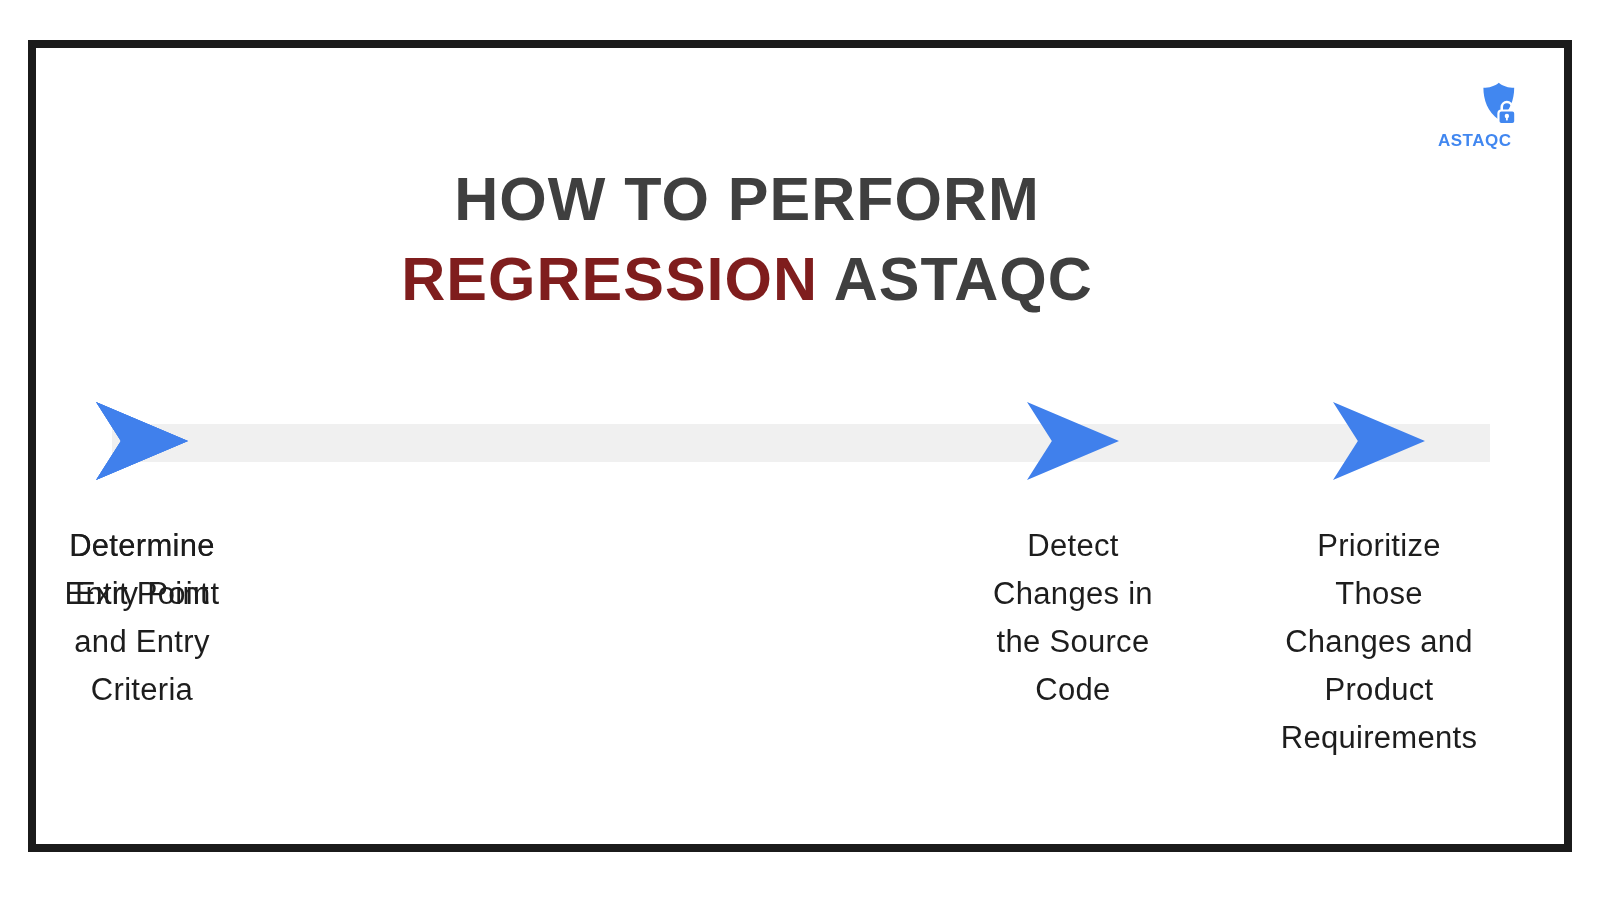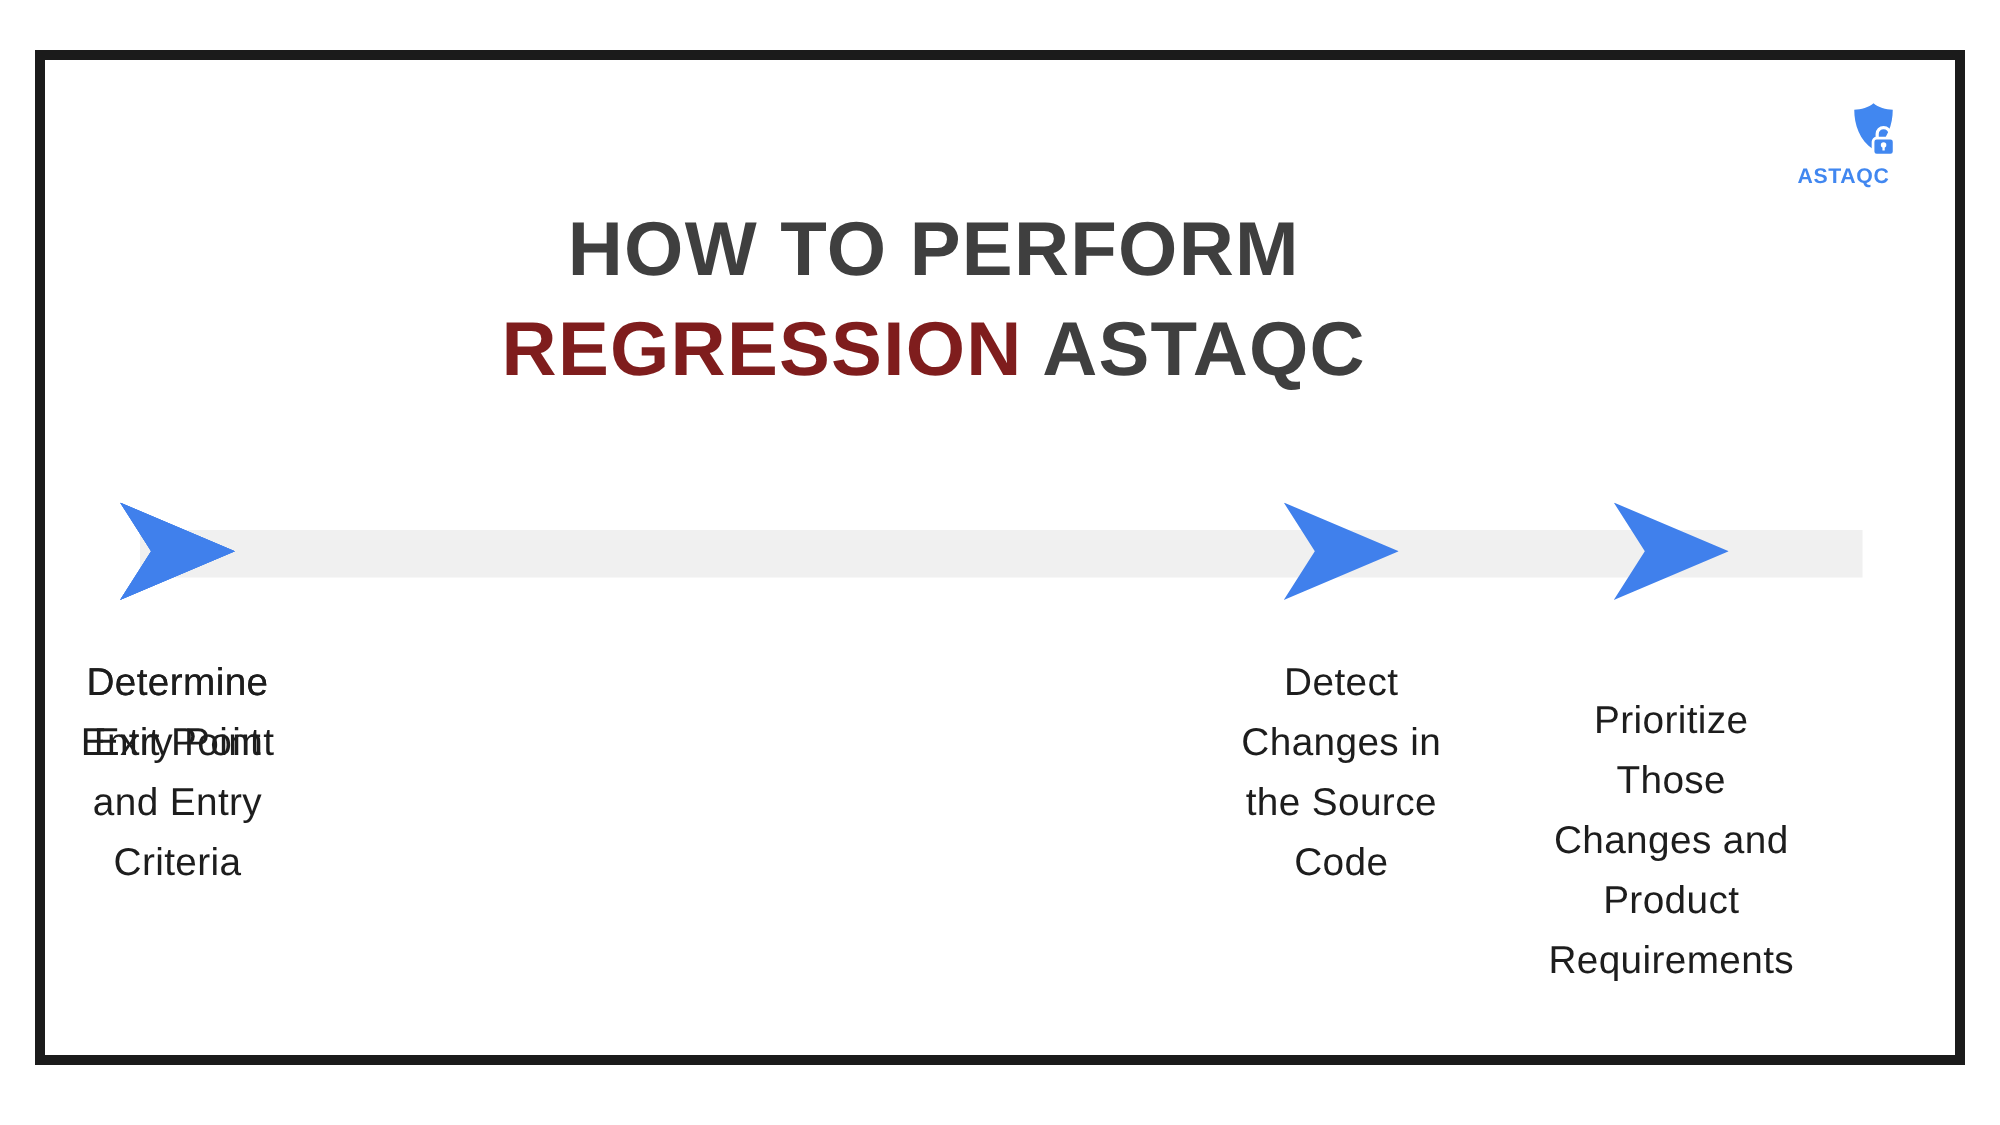--- a/index.html
+++ b/index.html
@@ -32,21 +32,21 @@
   }
   
   .step{
     position:absolute;top:402px;width:284px;
     display:flex;flex-direction:column;align-items:center;
   }
   .step:nth-of-type(1){left:73px;}
   .step:nth-of-type(2){left:366px;}
   .step:nth-of-type(3){left:650px;}
   .step:nth-of-type(4){left:931px;}
-  .step:nth-of-type(5){left:1195px;gap:30px;}
+  .step:nth-of-type(5){left:1237px;}
   .arrow{
     width:92px;height:78px;background:#4080ec;
     clip-path:polygon(0% 0%,100% 50%,0% 100%,27% 50%);
   }
   .step-label{
     margin-top:42px;font-size:31px;line-height:48px;color:#1d1d1d;
     text-align:center;white-space:pre-line;letter-spacing:.3px;
   }
 </style>
 </head>

